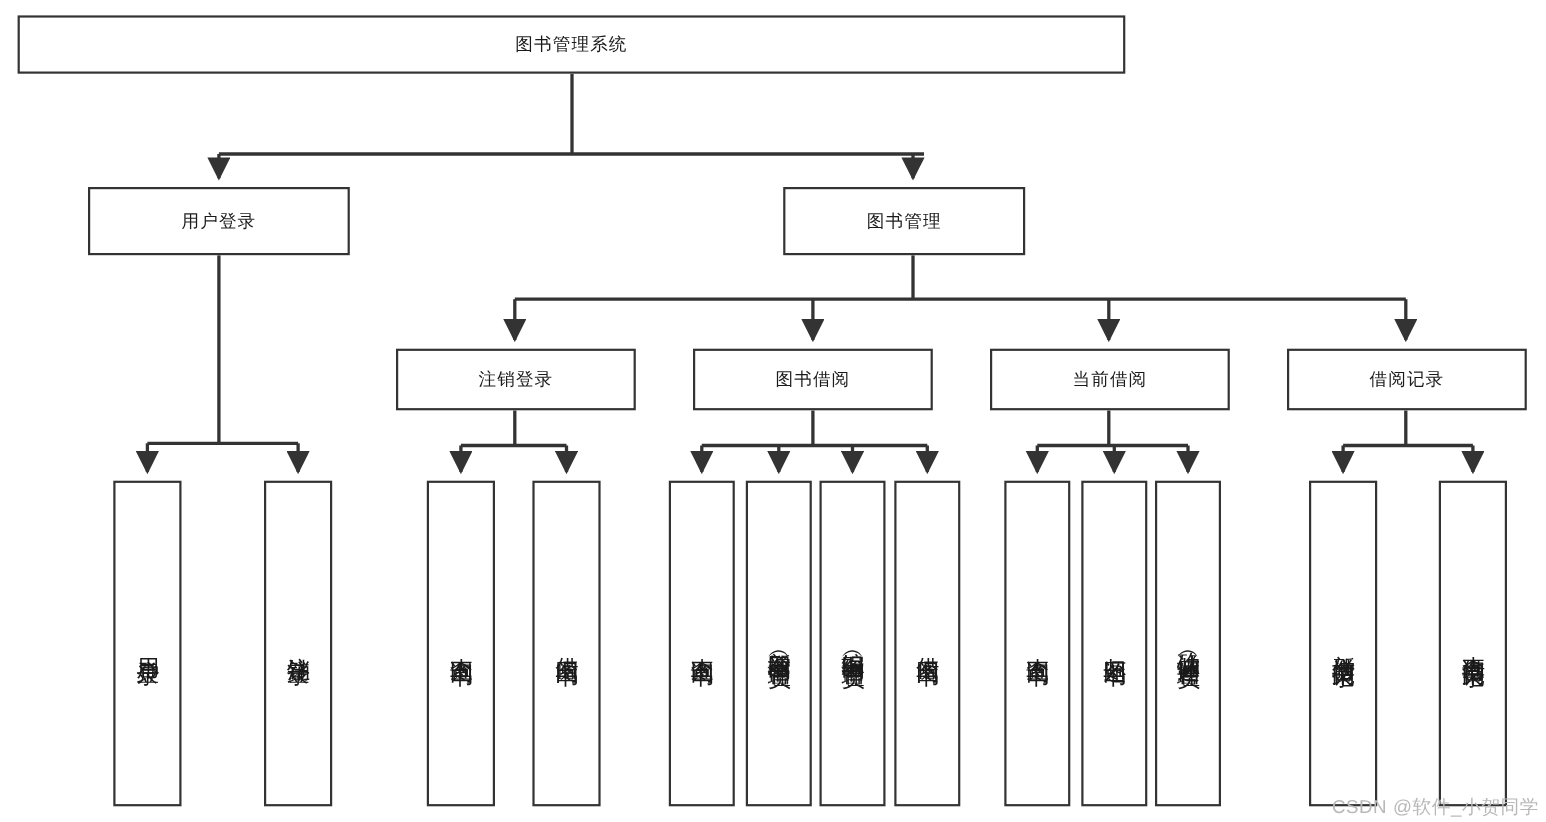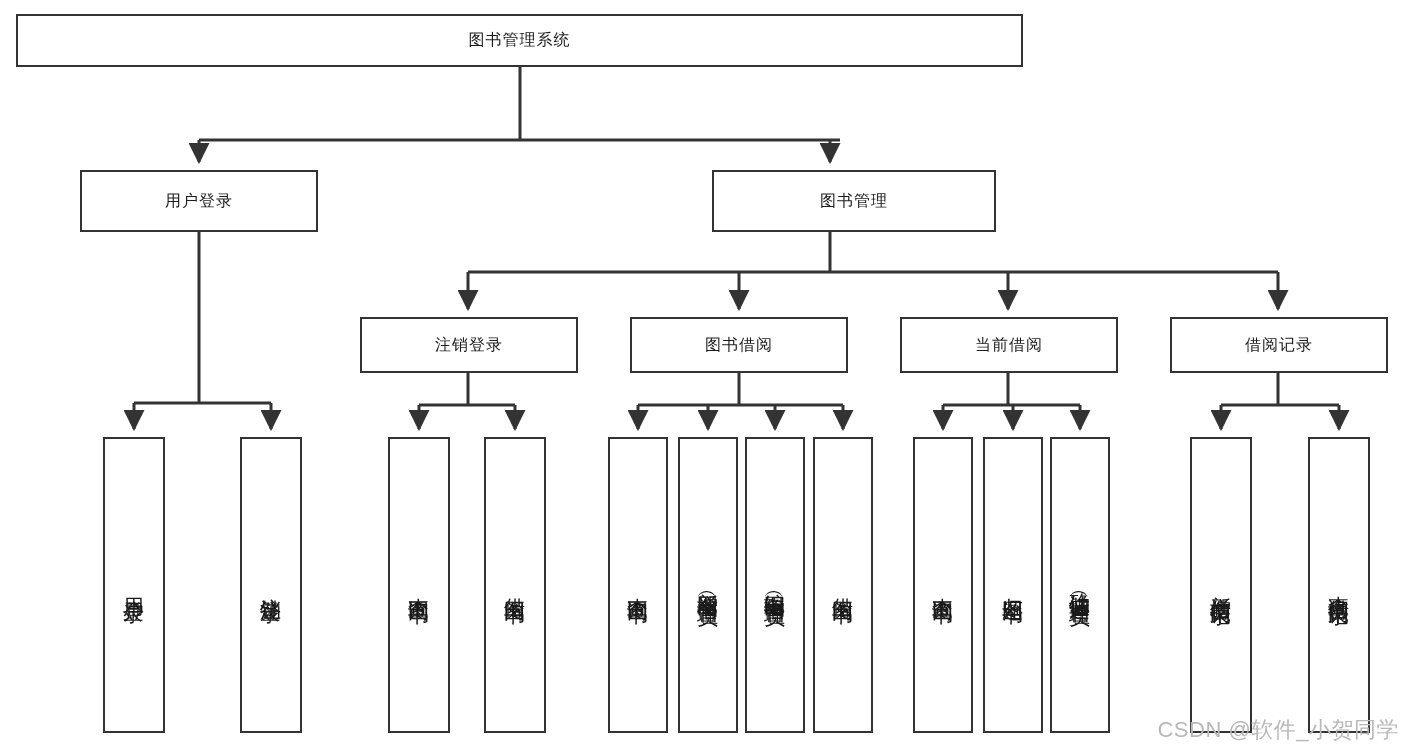--- a/index.html
+++ b/index.html
@@ -49,21 +49,21 @@
     padding: 6px 0;
     white-space: nowrap;
   }
   .node-label {
     display: block;
   }
   .watermark {
     position: absolute;
     right: 6px;
     bottom: 2px;
-    font-size: 22px;
+    font-size: 17px;
     color: #b8b8b8;
     letter-spacing: 0.5px;
     white-space: nowrap;
     pointer-events: none;
   }
 </style>
 </head>
 <body>
 
 <div id="diagram-root">
@@ -130,21 +130,21 @@
     </g>
   </svg>
 
   <div id="node-layer">
       <div class="node-box h" style="left: 16px; top: 14px; width: 1007px; height: 53px;">
         <span class="node-label">图书管理系统</span>
       </div>
       <div class="node-box h" style="left: 80px; top: 170px; width: 238px; height: 62px;">
         <span class="node-label">用户登录</span>
       </div>
-      <div class="node-box h" style="left: 712px; top: 170px; width: 284px; height: 62px;">
+      <div class="node-box h" style="left: 712px; top: 170px; width: 220px; height: 62px;">
         <span class="node-label">图书管理</span>
       </div>
       <div class="node-box h" style="left: 360px; top: 317px; width: 218px; height: 56px;">
         <span class="node-label">注销登录</span>
       </div>
       <div class="node-box h" style="left: 630px; top: 317px; width: 218px; height: 56px; text-align: right;">
         <span class="node-label">图书借阅</span>
       </div>
       <div class="node-box h" style="left: 900px; top: 317px; width: 218px; height: 56px;">
         <span class="node-label">当前借阅</span>

